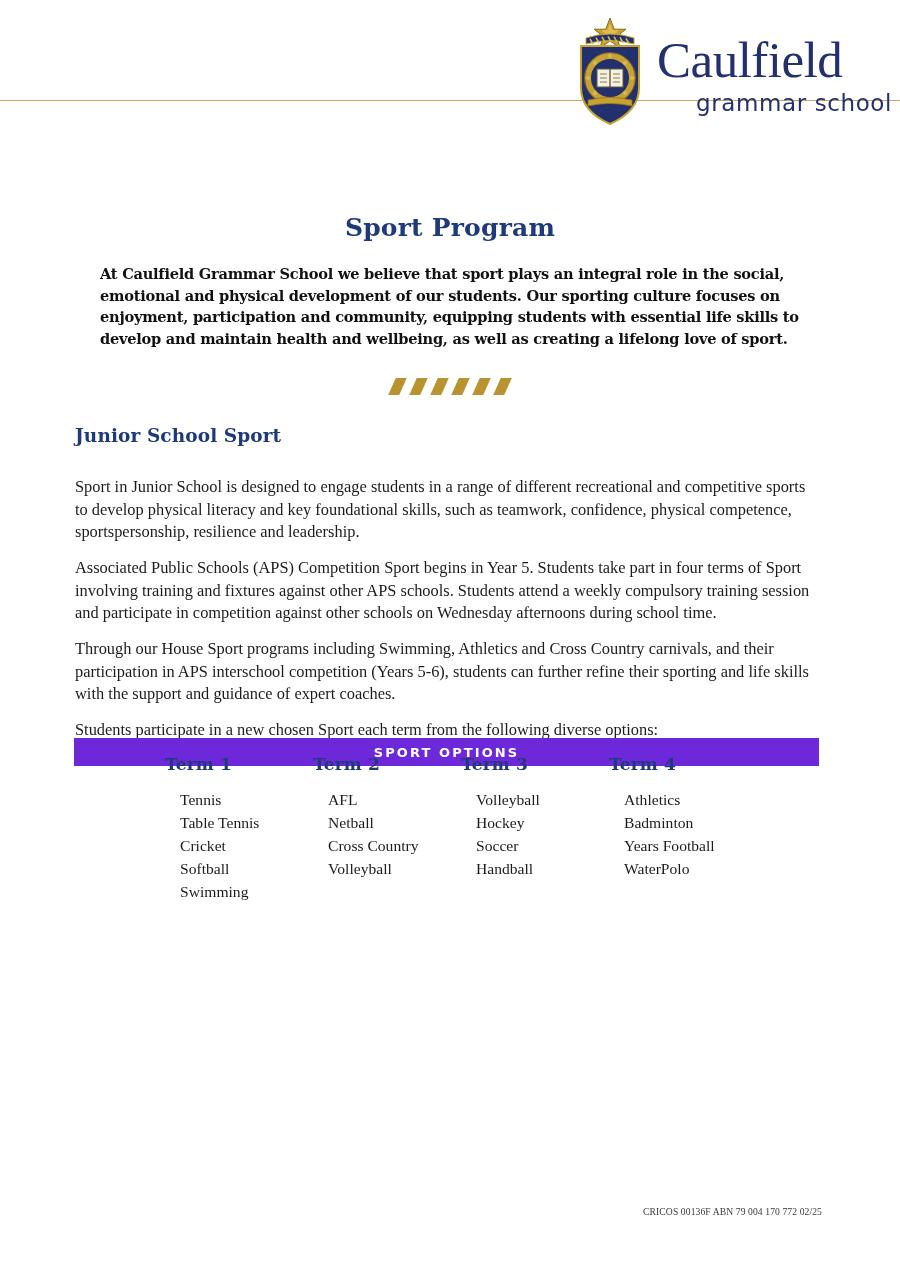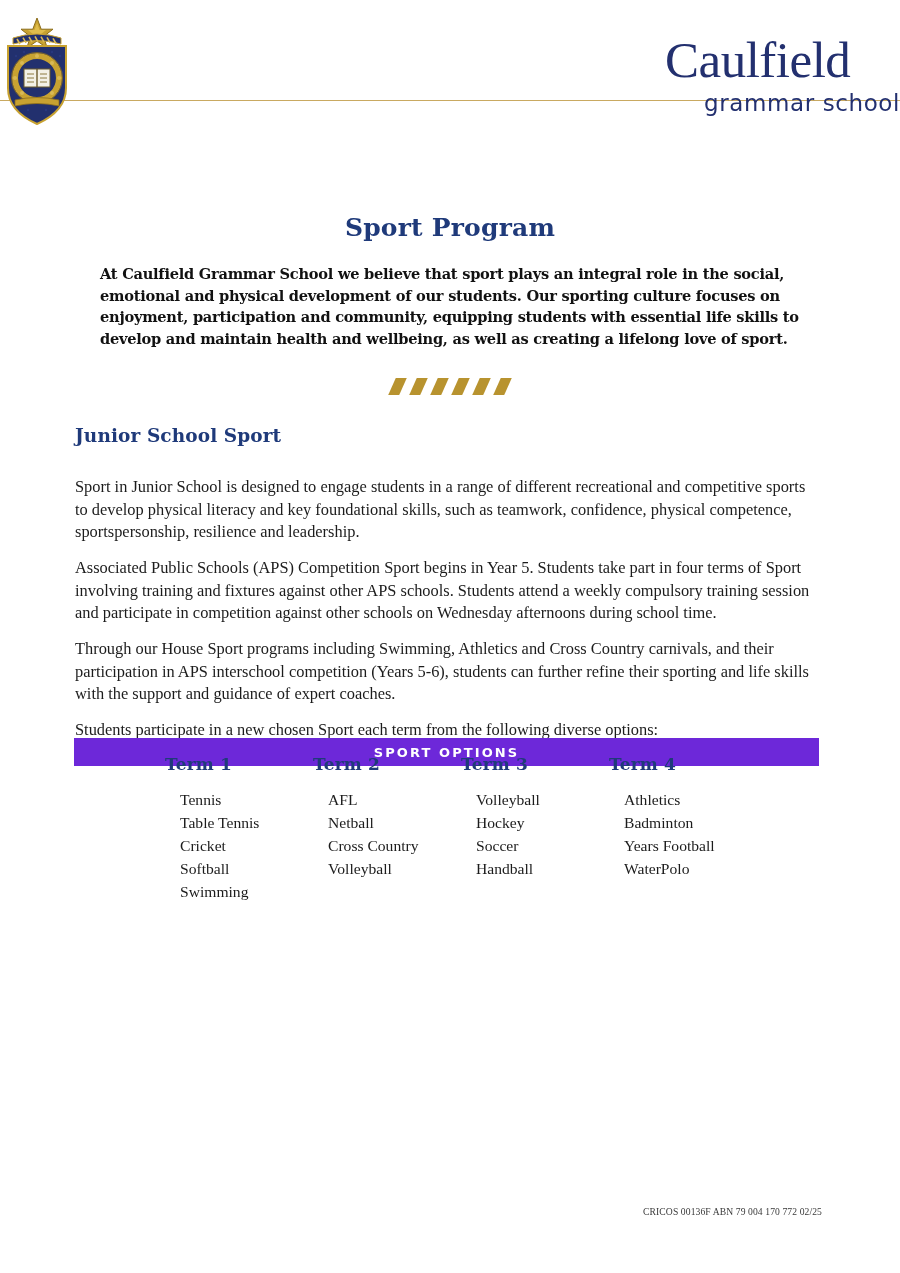--- a/index.html
+++ b/index.html
@@ -25,24 +25,24 @@
     position: absolute;
     left: 0;
     right: 0;
     top: 100px;
     height: 1px;
     background: #c9a961;
   }
   .logo-block {
     position: absolute;
     left: 0;
-    right: 0;
+    right: 8px;
     top: 16px;
     display: flex;
-    justify-content: space-between;
+    justify-content: flex-end;
     align-items: flex-start;
     gap: 10px;
   }
   .crest {
     width: 74px;
     height: 112px;
     position: relative;
     flex: none;
   }
   .wordmark {

